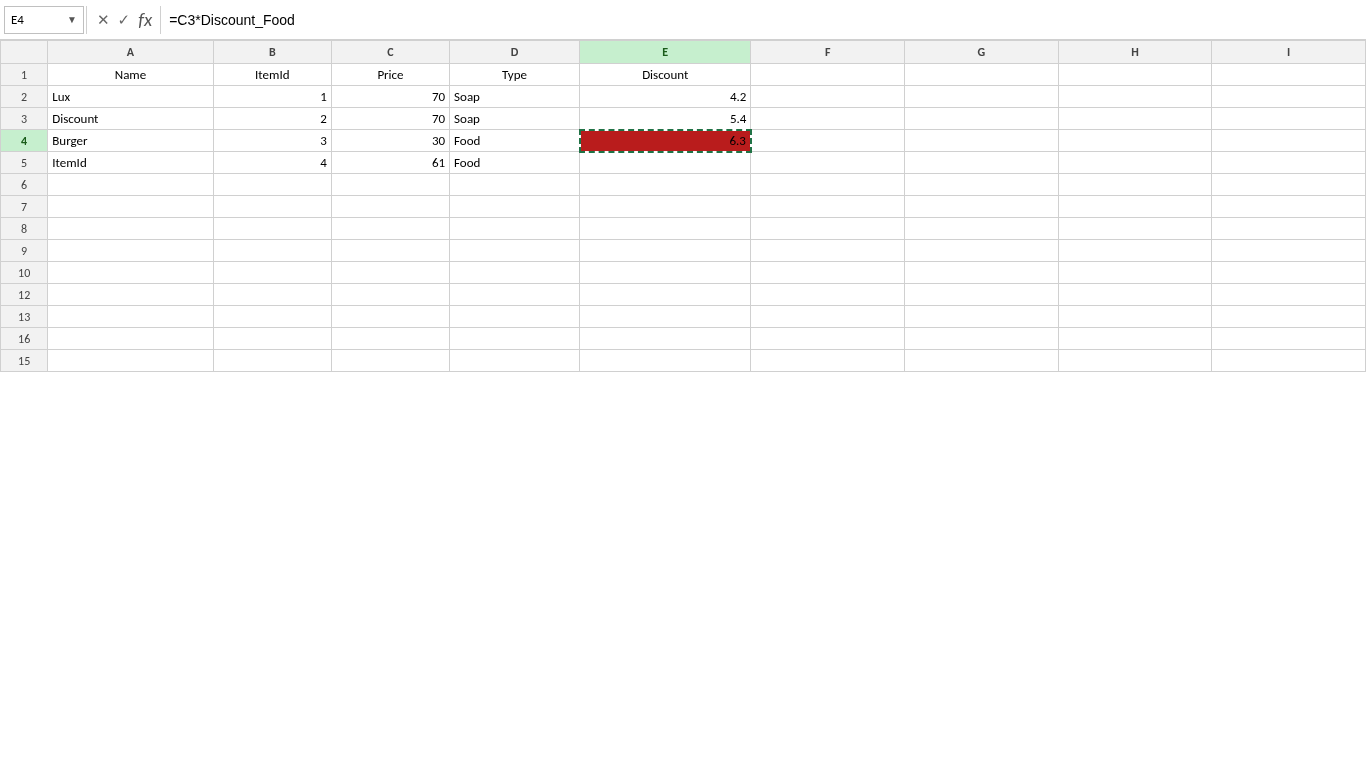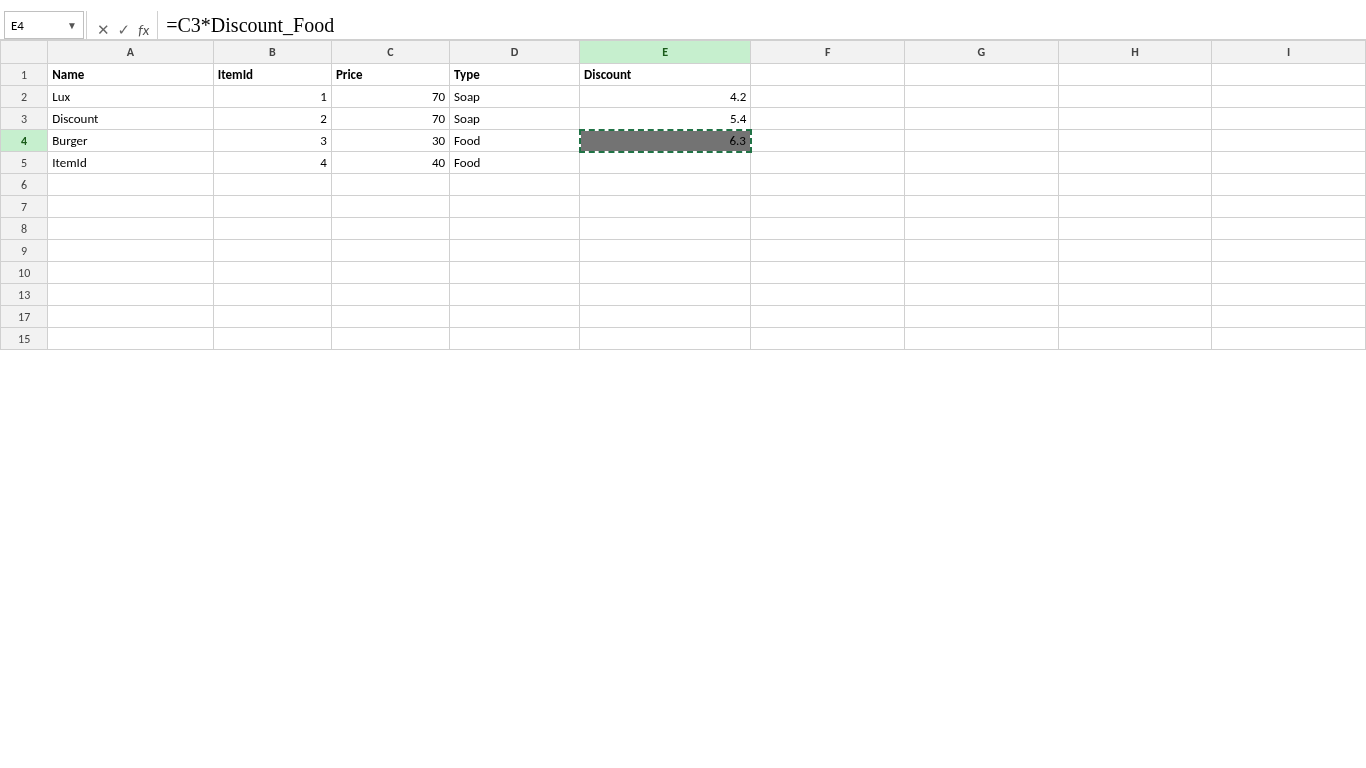--- a/index.html
+++ b/index.html
@@ -6,21 +6,21 @@
     body {
       font-family: Calibri, 'Segoe UI', Arial, sans-serif;
       font-size: 14px;
       background: #fff;
       color: #000;
     }
 
     
     .formula-bar {
       display: flex;
-      align-items: flex-end;
+      align-items: center;
       height: 40px;
       border-bottom: 1px solid #d0d0d0;
       background: #fff;
       padding: 0 4px;
       gap: 0;
     }
 
     .cell-ref-box {
       width: 80px;
       height: 28px;
@@ -64,22 +64,22 @@
       height: 28px;
       background: #d0d0d0;
     }
 
     .formula-input {
       flex: 1;
       height: 28px;
       border: none;
       outline: none;
       padding: 0 8px;
-      font-size: 20px;
-      font-family: Liberation Serif, serif;
+      font-size: 14px;
+      font-family: Liberation Sans, sans-serif;
     }
 
     
     .spreadsheet {
       display: flex;
       flex-direction: column;
       overflow: auto;
       height: calc(768px - 40px);
     }
 
@@ -126,28 +126,29 @@
 
     td.cell.text-right {
       text-align: right;
     }
 
     td.cell.text-left {
       text-align: left;
     }
 
     td.cell.bold {
-      font-weight: bold;
+      font-weight: normal;
+      text-align: center;
     }
 
     
     td.cell.active-cell {
       border: 2px dashed #217346;
       outline: none;
-      background: #737373;
+      background: #b91c1c;
     }
 
     
     .active-row-num {
       background: #c6efce;
       font-weight: bold;
       color: #1a5c1a;
     }
 
     
@@ -171,21 +172,21 @@
     .col-d { width: 110px; }
     .col-e { width: 145px; }
     .col-f { width: 130px; }
     .col-g { width: 130px; }
     .col-h { width: 130px; }
     .col-i { width: 130px; }
 
     .fx-symbol {
       font-style: italic;
       color: #555;
-      font-size: 15px;
+      font-size: 19px;
     }
   </style>
 </head>
 <body>
 
 <div class="formula-bar">
   <div class="cell-ref-box">
     <span>E4</span>
     <span class="cell-ref-dropdown">▼</span>
   </div>
@@ -273,21 +274,21 @@
           <td class="cell text-right active-cell">6.3</td>
           <td class="cell"></td>
           <td class="cell"></td>
           <td class="cell"></td>
           <td class="cell"></td>
         </tr>
         <tr>
           <td class="row-header">5</td>
           <td class="cell text-left">ItemId</td>
           <td class="cell text-right">4</td>
-          <td class="cell text-right">40</td>
+          <td class="cell text-right">61</td>
           <td class="cell text-left">Food</td>
           <td class="cell text-right"></td>
           <td class="cell"></td>
           <td class="cell"></td>
           <td class="cell"></td>
           <td class="cell"></td>
         </tr>
         <tr>
           <td class="row-header">6</td>
           <td class="cell text-left"></td>
@@ -342,33 +343,45 @@
           <td class="cell text-right"></td>
           <td class="cell text-right"></td>
           <td class="cell text-left"></td>
           <td class="cell text-right"></td>
           <td class="cell"></td>
           <td class="cell"></td>
           <td class="cell"></td>
           <td class="cell"></td>
         </tr>
         <tr>
+          <td class="row-header">12</td>
+          <td class="cell text-left"></td>
+          <td class="cell text-right"></td>
+          <td class="cell text-right"></td>
+          <td class="cell text-left"></td>
+          <td class="cell text-right"></td>
+          <td class="cell"></td>
+          <td class="cell"></td>
+          <td class="cell"></td>
+          <td class="cell"></td>
+        </tr>
+        <tr>
           <td class="row-header">13</td>
           <td class="cell text-left"></td>
           <td class="cell text-right"></td>
           <td class="cell text-right"></td>
           <td class="cell text-left"></td>
           <td class="cell text-right"></td>
           <td class="cell"></td>
           <td class="cell"></td>
           <td class="cell"></td>
           <td class="cell"></td>
         </tr>
         <tr>
-          <td class="row-header">17</td>
+          <td class="row-header">16</td>
           <td class="cell text-left"></td>
           <td class="cell text-right"></td>
           <td class="cell text-right"></td>
           <td class="cell text-left"></td>
           <td class="cell text-right"></td>
           <td class="cell"></td>
           <td class="cell"></td>
           <td class="cell"></td>
           <td class="cell"></td>
         </tr>

